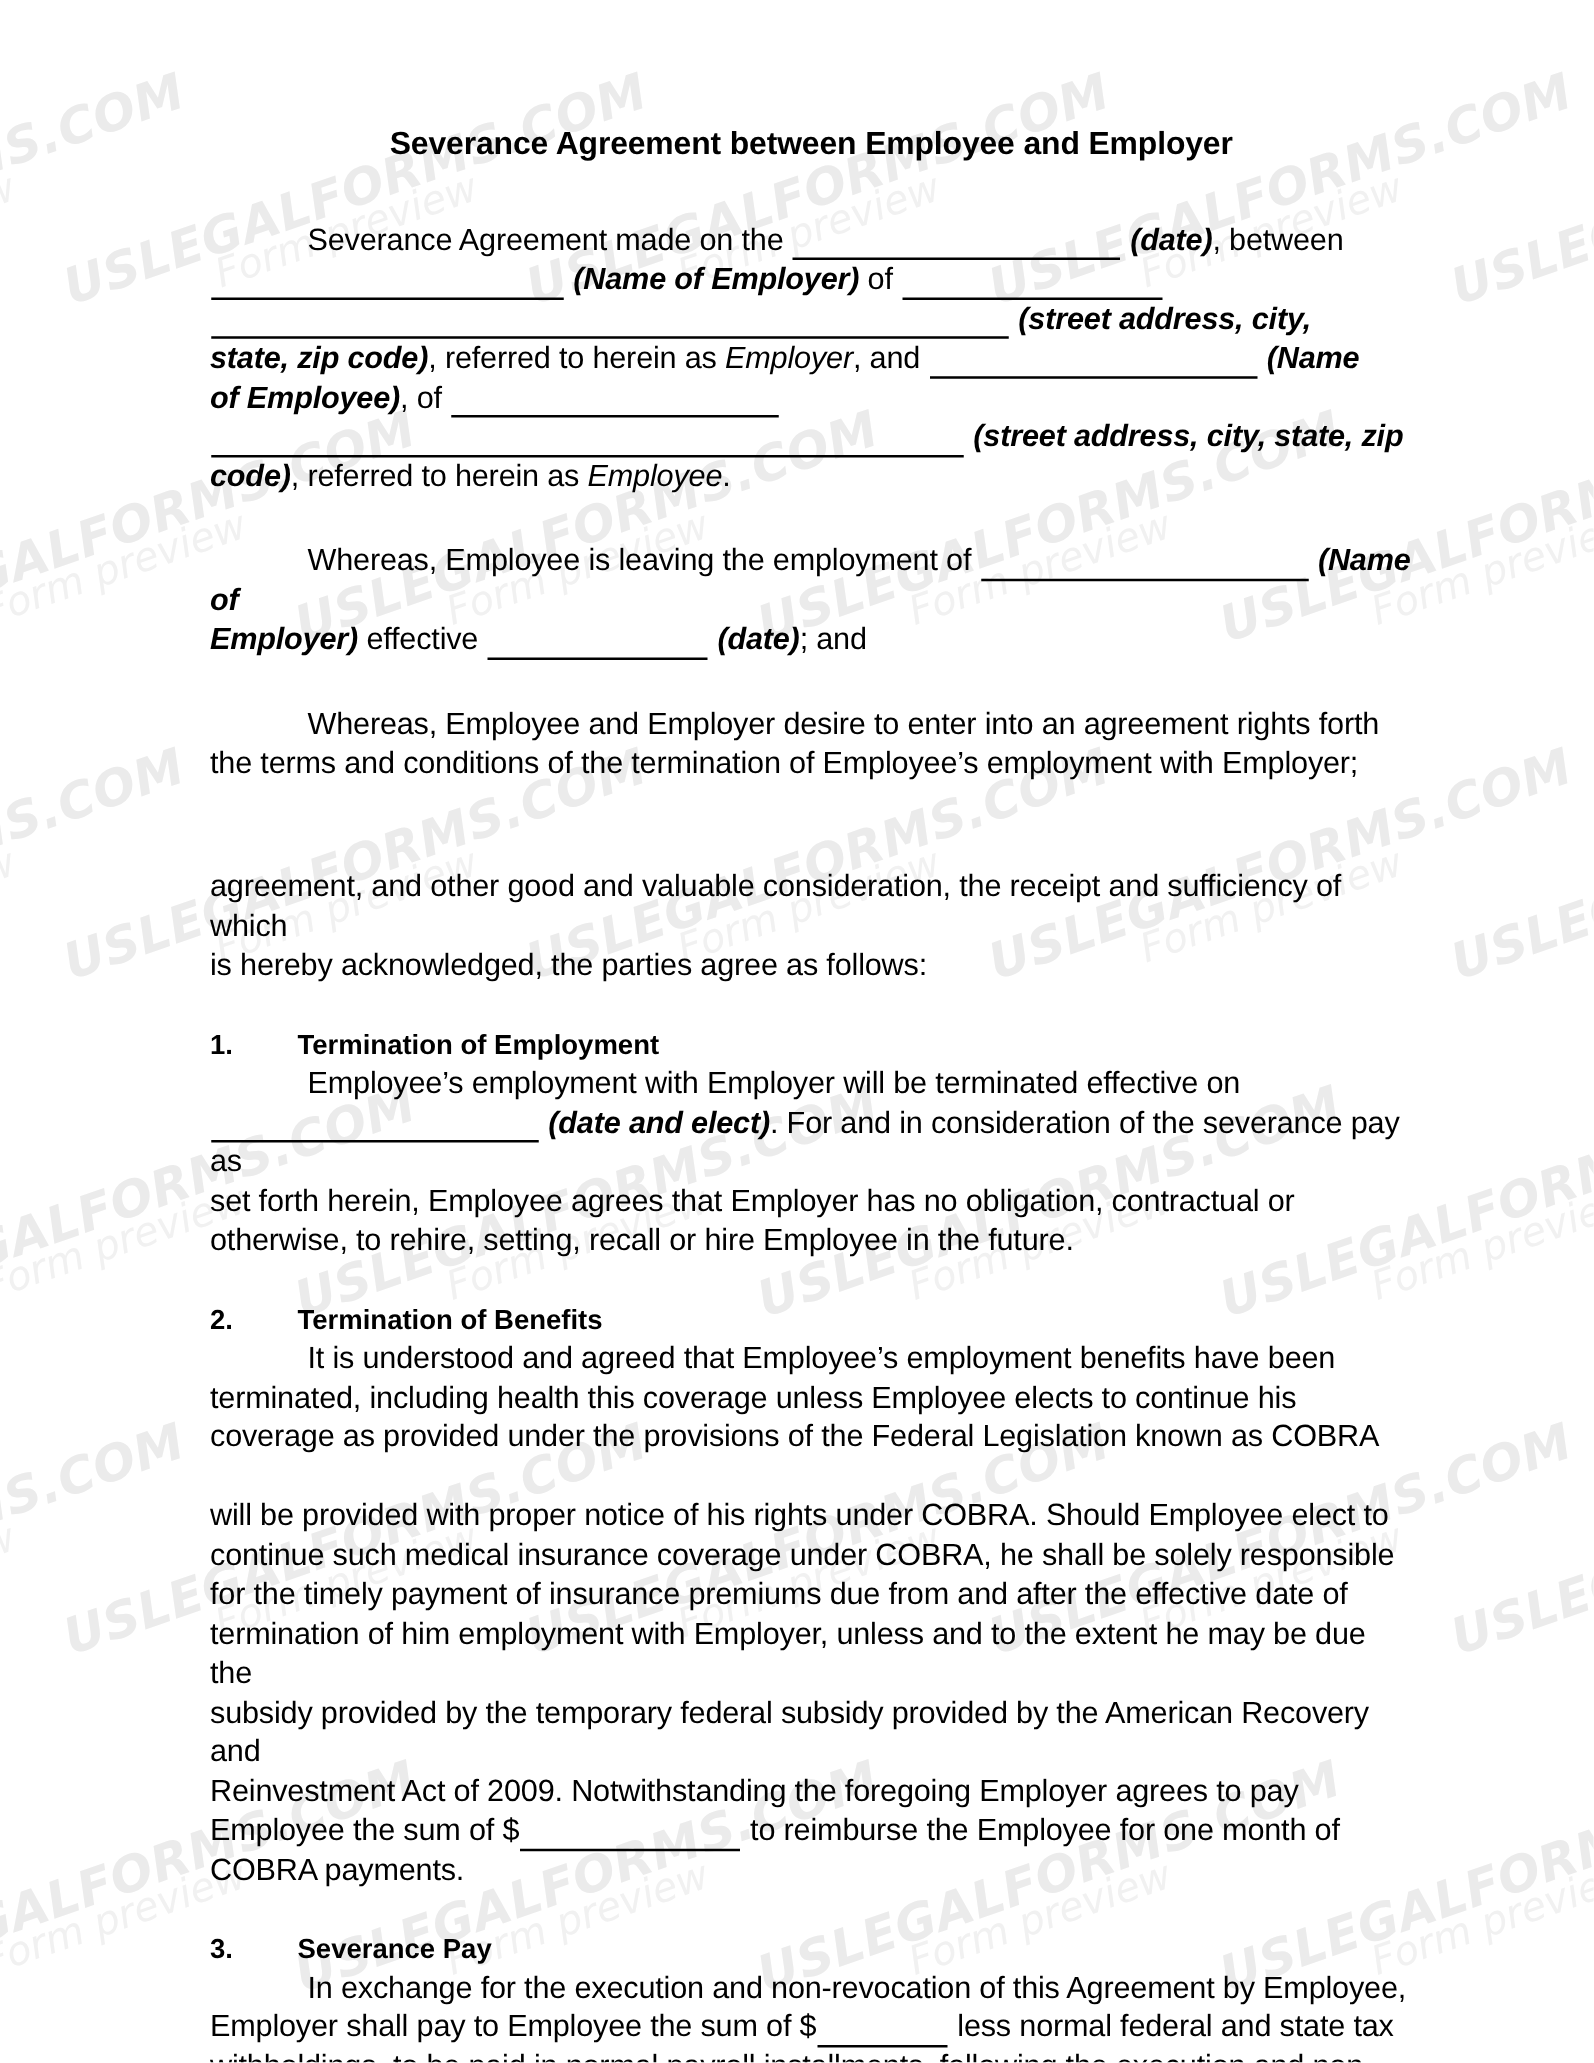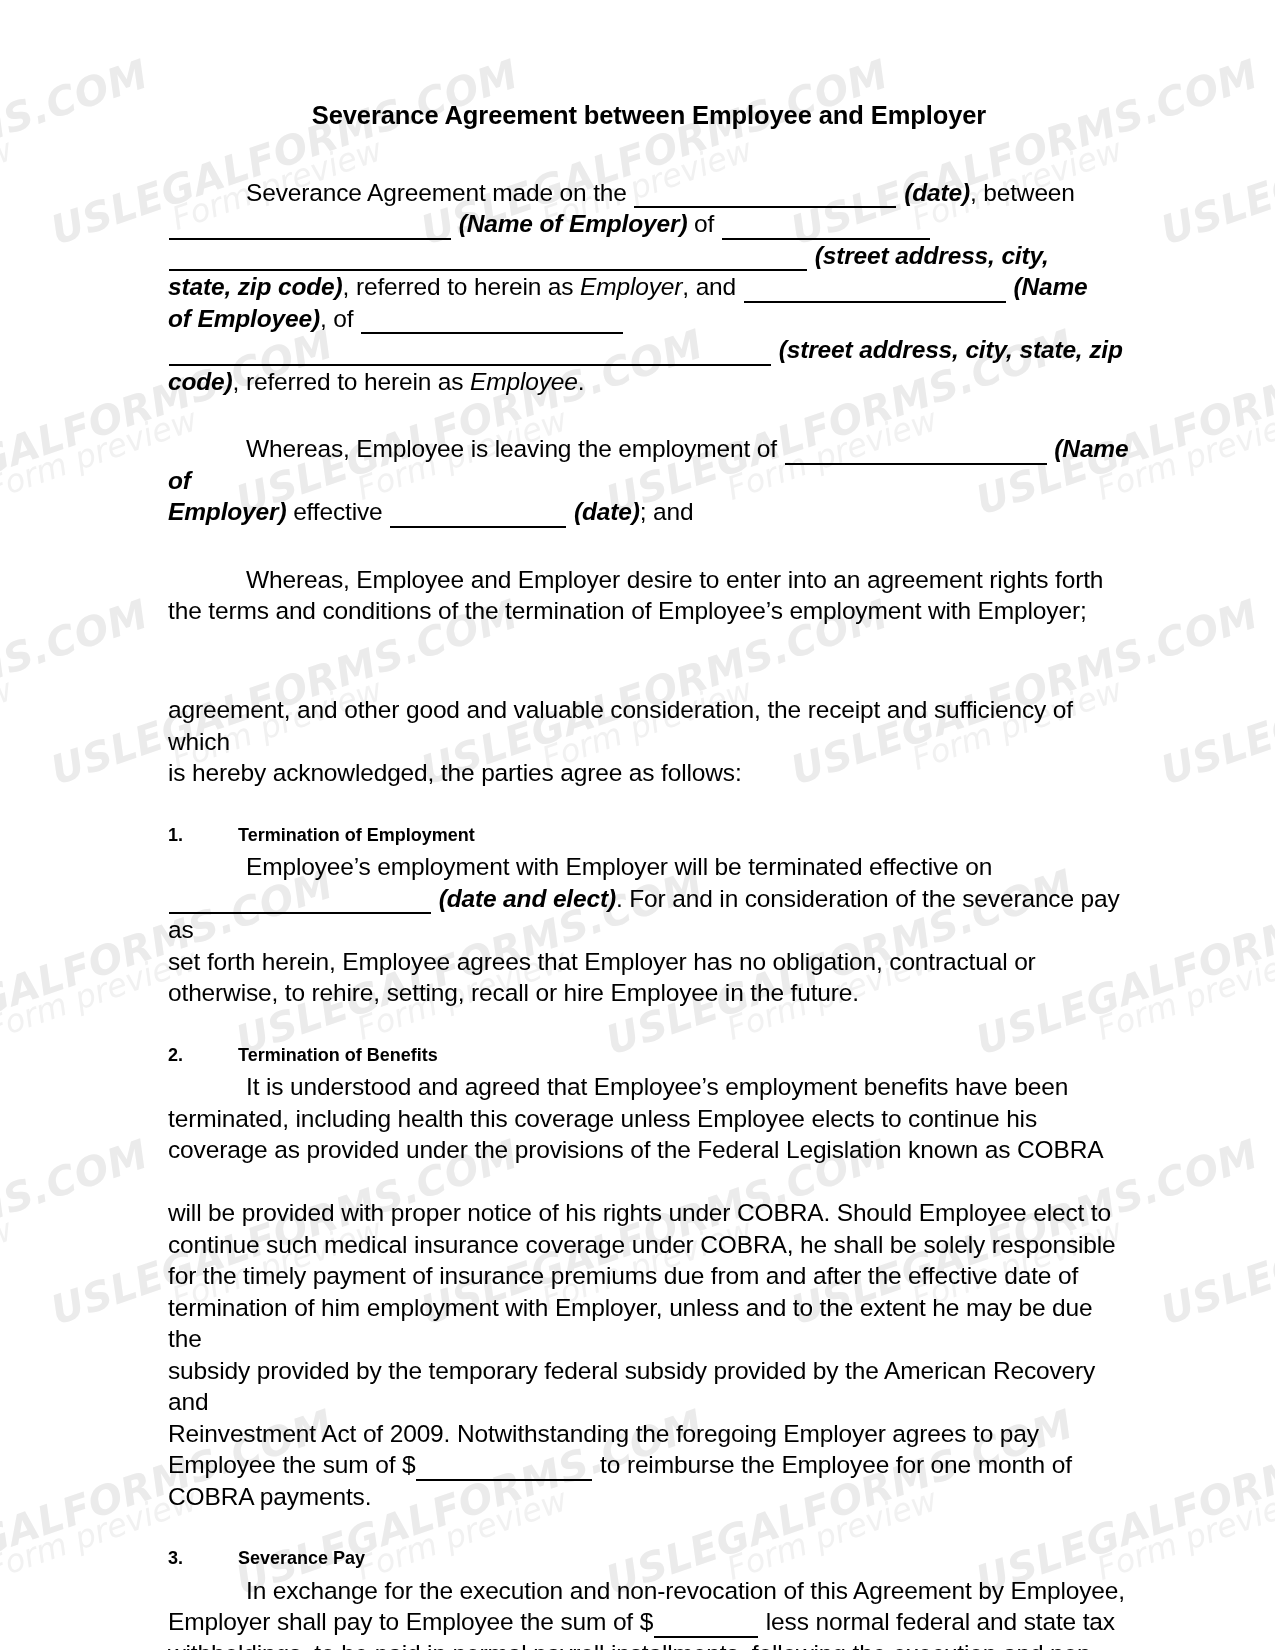--- a/index.html
+++ b/index.html
@@ -89,21 +89,21 @@
   .w-xs  { width: 104px; }
   .w-md  { width: 176px; }
   .w-lg  { width: 208px; }
   .w-xl  { width: 262px; }
   .w-2xl { width: 282px; }
   .w-4xl { width: 602px; }
   .w-5xl { width: 638px; }
 
   
   .sec-head {
-    font-size: 18px;
+    font-size: 22px;
     font-weight: bold;
     line-height: 31.5px;
     white-space: nowrap;
   }
   .sec-num { display: inline-block; width: 70px; }
 </style>
 </head>
 <body>
 
 <div class="page">

